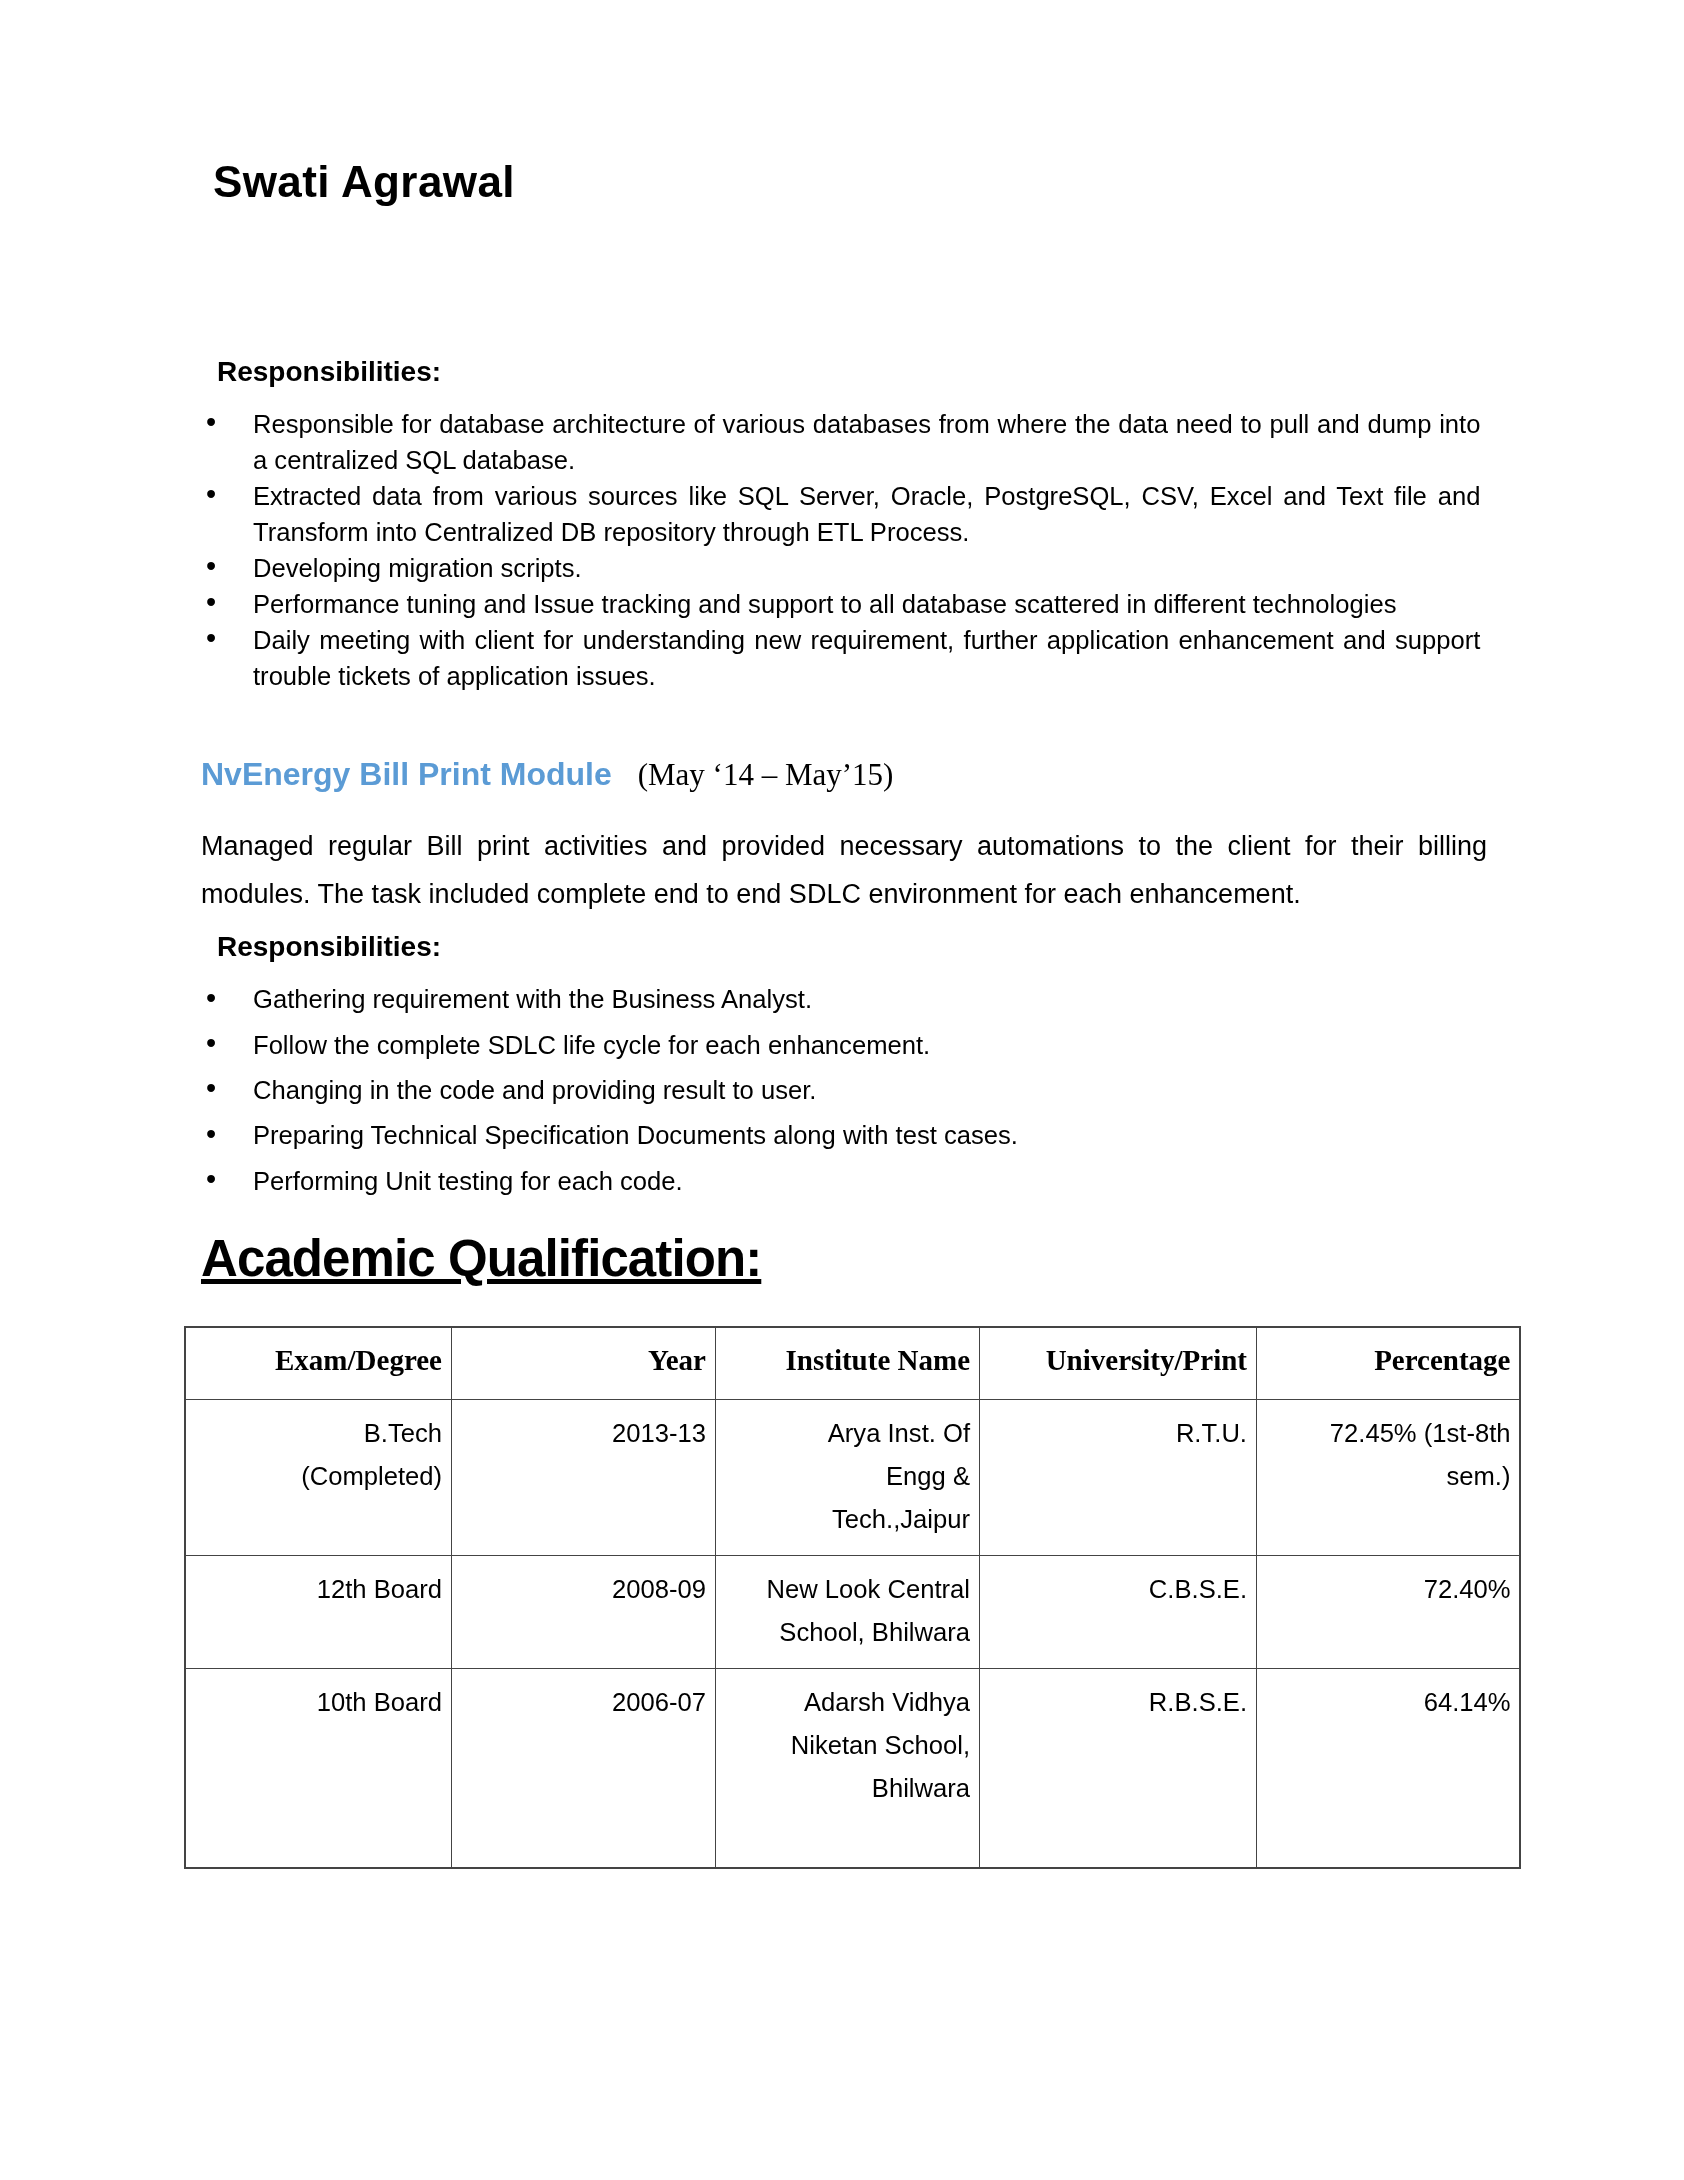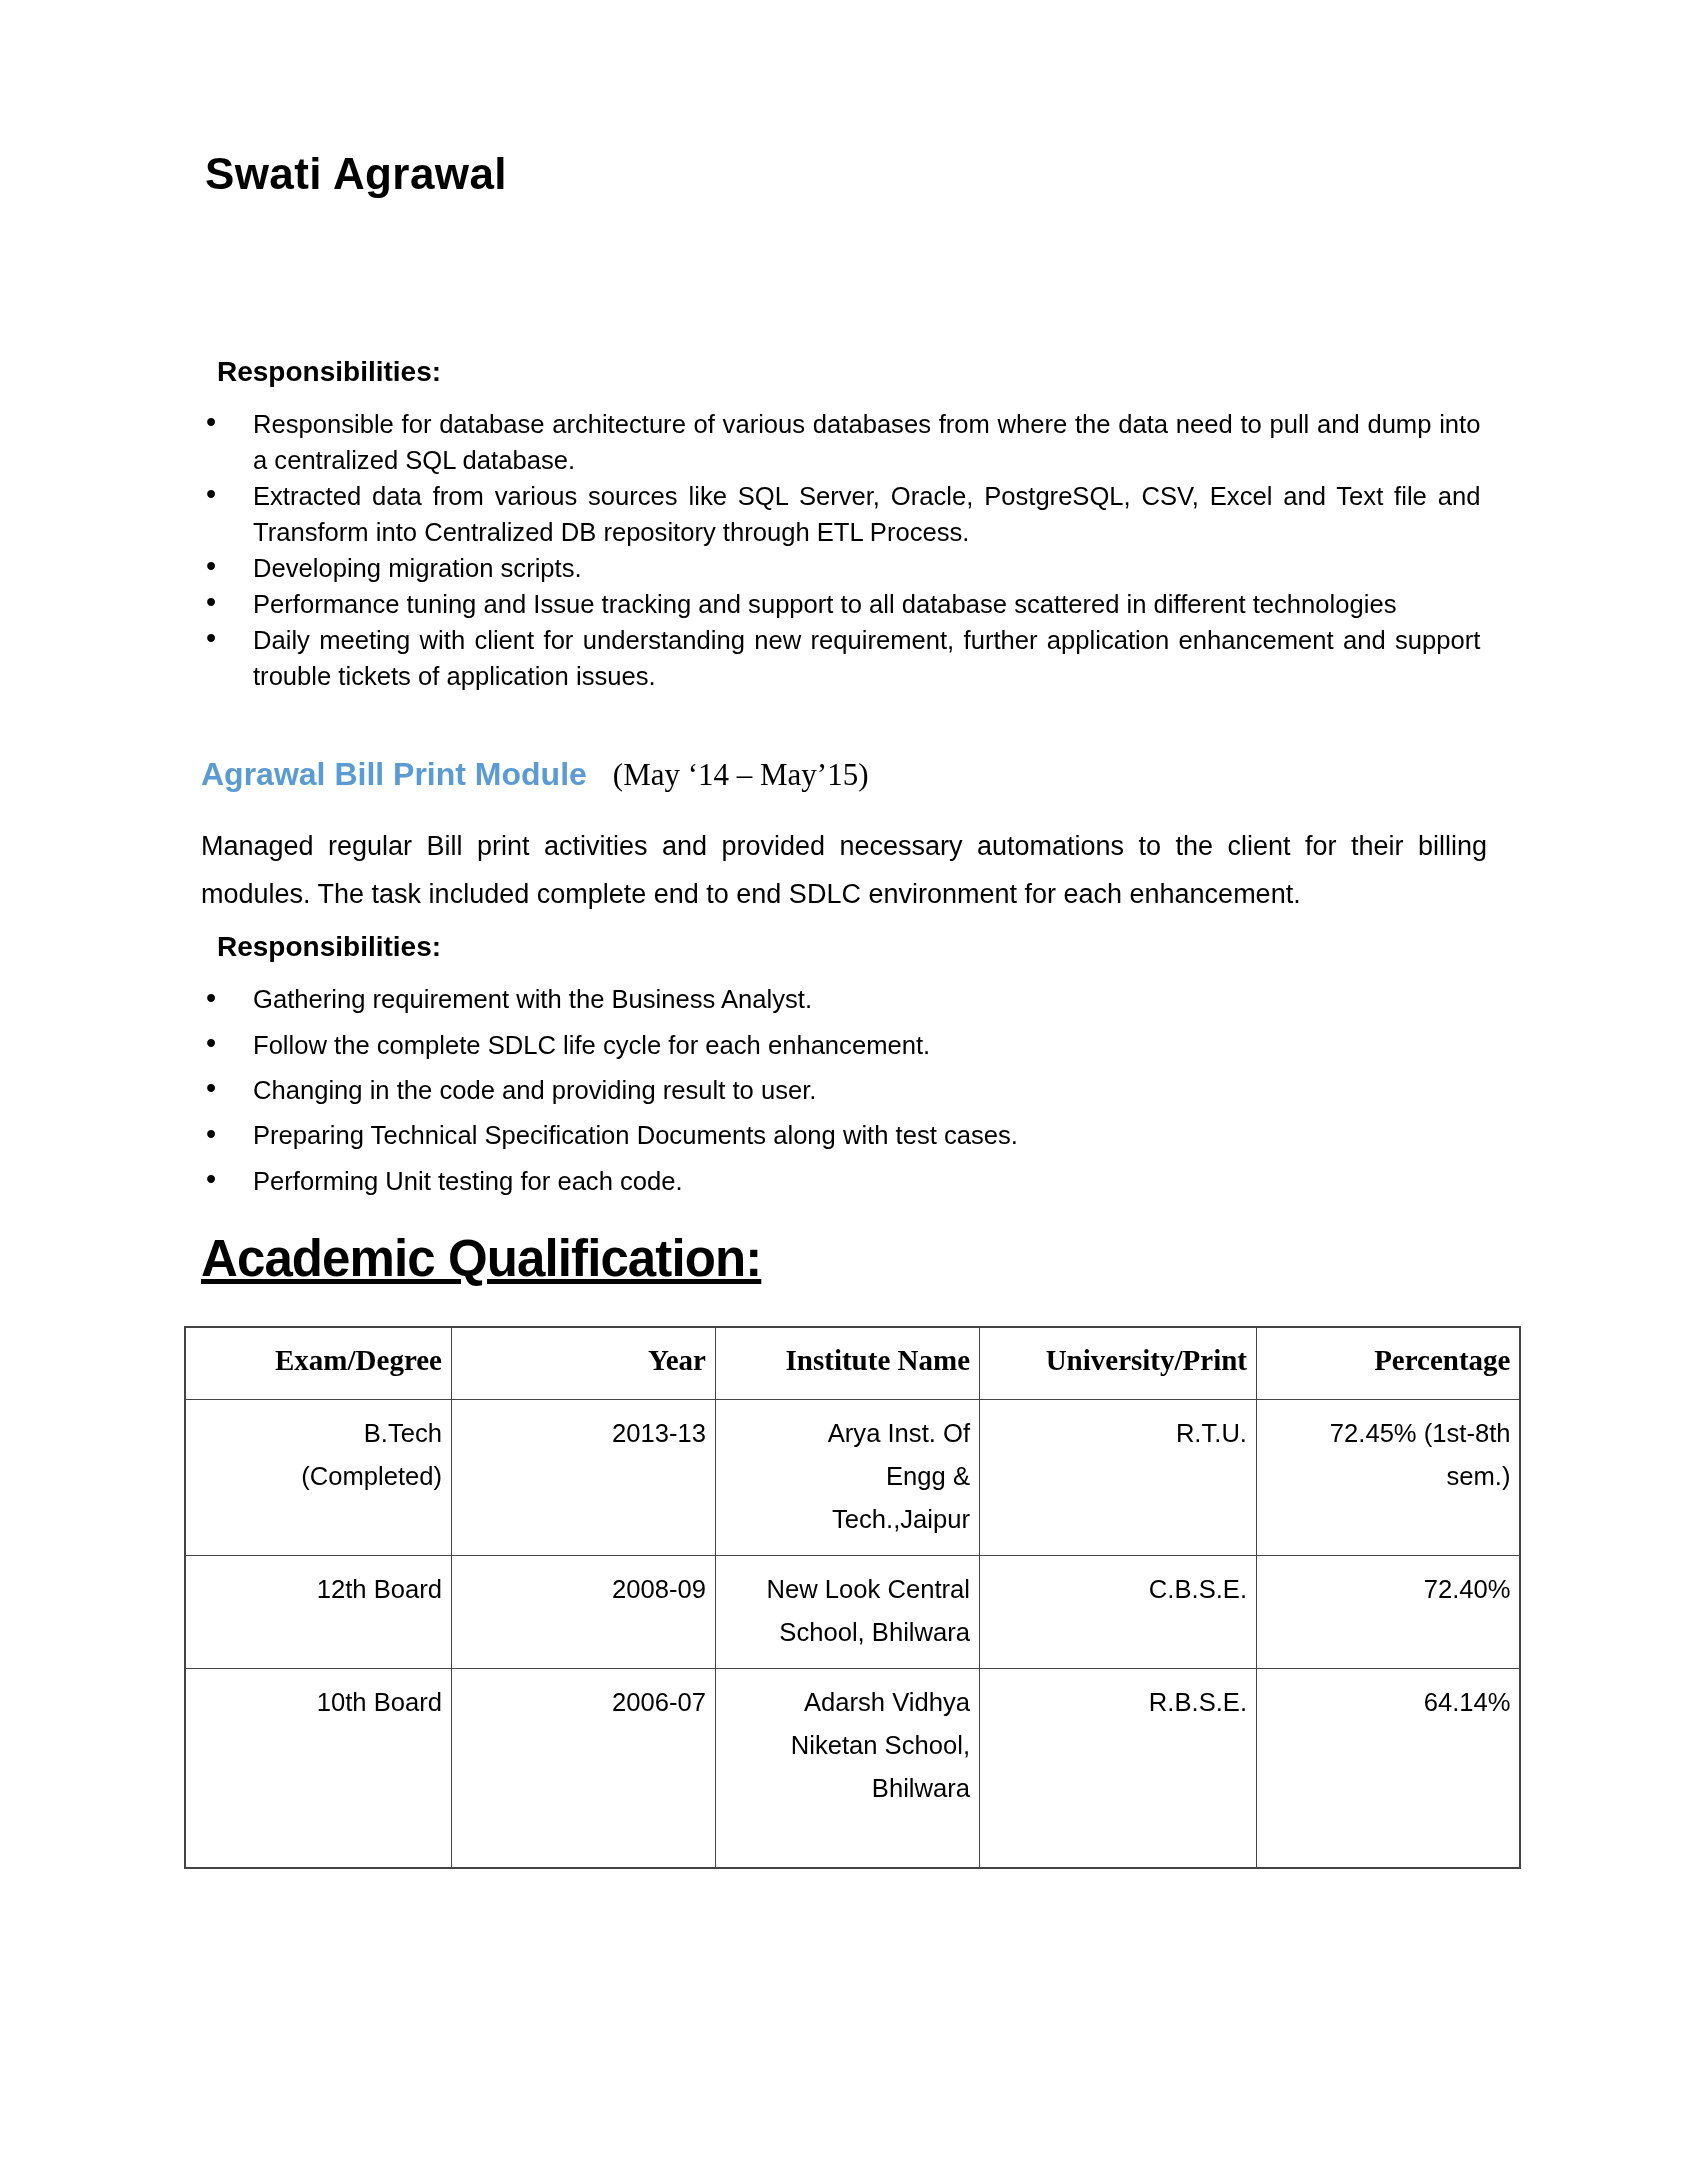--- a/index.html
+++ b/index.html
@@ -8,21 +8,21 @@
     width:1685px; height:2181px;
     background:#ffffff;
     font-family:"Liberation Sans", sans-serif;
     color:#000000;
     overflow:hidden;
   }
 
   
   .name {
     position:absolute; top:145px; left:201px;
-    margin:4px;
+    margin:12px;
     font-size:44px; font-weight:bold; letter-spacing:0.4px;
   }
 
   
   .block { position:absolute; left:201px; width:1305px; }
   .block-resp1 { top:337px; }
   .block-project { top:753px; }
 
   .h-bold {
     margin:16px; font-size:28px; font-weight:bold; line-height:37px;
@@ -128,21 +128,21 @@
       </div>
       <div class="bullet-item">
         <span class="bullet-marker">•</span>
         <span>Daily meeting with client for understanding new requirement, further application enhancement and support trouble tickets of application issues.</span>
       </div>
     </div>
   </section>
 
   <section class="block block-project">
     <h2 class="proj-heading">
-      <span class="proj-title">Agrawal Bill Print Module</span><span class="proj-dates">(May ‘14 – May’15)</span>
+      <span class="proj-title">NvEnergy Bill Print Module</span><span class="proj-dates">(May ‘14 – May’15)</span>
     </h2>
     <p class="proj-desc">Managed regular Bill print activities and provided necessary automations to the client for their billing modules. The task included complete end to end SDLC environment for each enhancement.</p>
     <h2 class="h-bold resp2-heading">Responsibilities:</h2>
     <div class="bullet-list list-spaced">
       <div class="bullet-item">
         <span class="bullet-marker">•</span>
         <span>Gathering requirement with the Business Analyst.</span>
       </div>
       <div class="bullet-item">
         <span class="bullet-marker">•</span>

